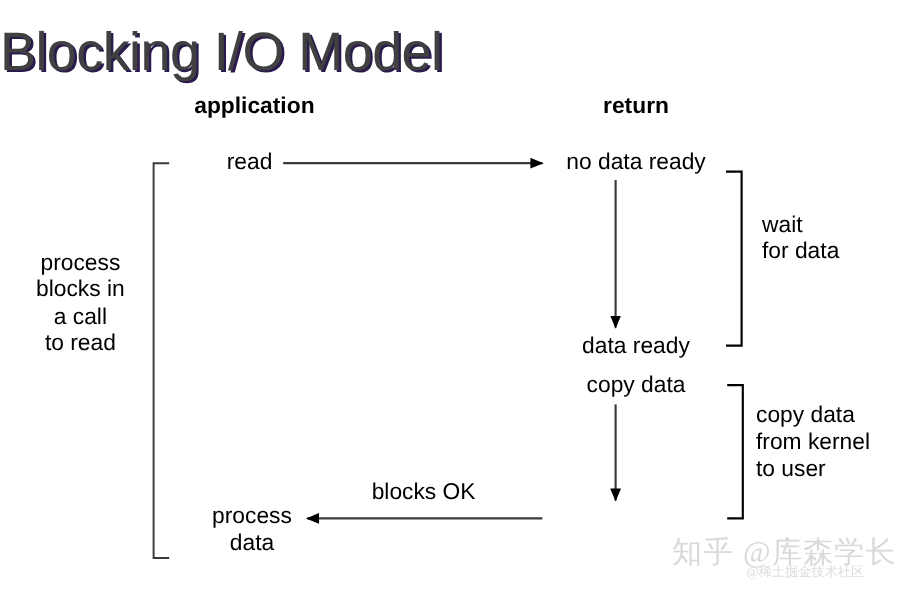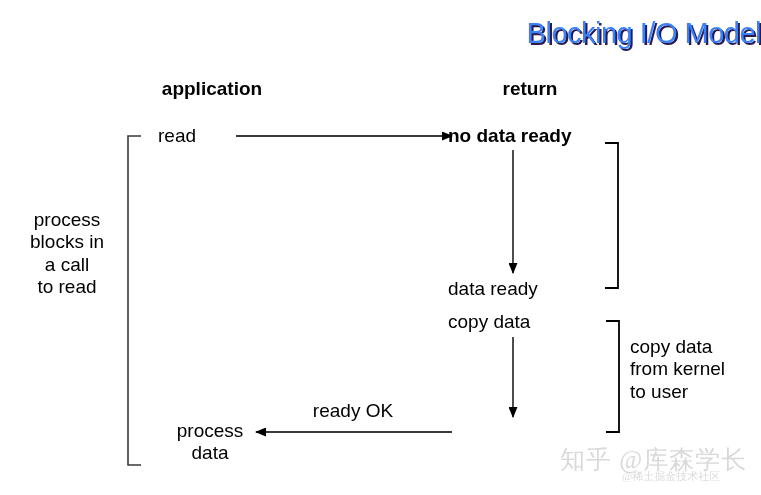--- a/index.html
+++ b/index.html
@@ -19,42 +19,43 @@
   .txt {
     position: absolute;
     white-space: nowrap;
     line-height: 1.18;
   }
   
   #title {
     left: 0;
     top: 16px;
     width: 761px;
-    text-align: right;
-    font-size: 29px;
+    text-align: left;
+    font-size: 45px;
     font-weight: 400;
-    color: #3b82f6;
+    color: #404040;
     letter-spacing: -0.5px;
     text-shadow: 2px 2px 0 #2b1a4d;
   }
   
   .colhead {
     font-size: 19px;
     font-weight: bold;
     text-align: center;
   }
   #head-application { left: 137px; top: 78px; width: 150px; }
   #head-kernel      { left: 455px; top: 78px; width: 150px; }
 
   
   .node {
     font-size: 19px;
+    text-align: center;
   }
   #node-read          { left: 158px; top: 125px; width: 100px; }
-  #node-nodataready   { left: 448px; top: 125px; width: 164px; font-weight: bold; }
+  #node-nodataready   { left: 448px; top: 125px; width: 164px; }
   #node-dataready     { left: 448px; top: 278px; width: 164px; }
   #node-copydata      { left: 448px; top: 311px; width: 164px; }
   #node-copycomplete  { left: 440px; top: 420px; width: 180px; }
   #node-processdata   { left: 145px; top: 420px; width: 130px; text-align: center; }
 
   
   .edgelabel { font-size: 19px; text-align: center; }
   #label-systemcall { left: 250px; top: 144px; width: 200px; }
   #label-returnok   { left: 258px; top: 400px; width: 190px; }
 
@@ -146,26 +147,28 @@
   <div class="txt colhead" id="head-application">application</div>
   <div class="txt colhead" id="head-kernel">return</div>
 
   <div class="txt node" id="node-read">read</div>
   <div class="txt node" id="node-nodataready">no data ready</div>
   <div class="txt node" id="node-dataready">data ready</div>
   <div class="txt node" id="node-copydata">copy data</div>
   <div class="txt node annot" id="node-processdata">process
 data</div>
 
-  <div class="txt edgelabel" id="label-returnok">ready OK</div>
+  <div class="txt edgelabel" id="label-returnok">blocks OK</div>
 
   <div class="txt annot" id="annot-left">process
 blocks in
 a call
 to read</div>
+  <div class="txt annot" id="annot-wait">wait
+for data</div>
   <div class="txt annot" id="annot-copykernel">copy data
 from kernel
 to user</div>
 
   <div id="watermark">
     <div id="wm-main">知乎 @库森学长</div>
     <div id="wm-sub">@稀土掘金技术社区</div>
   </div>
 
 </div>

